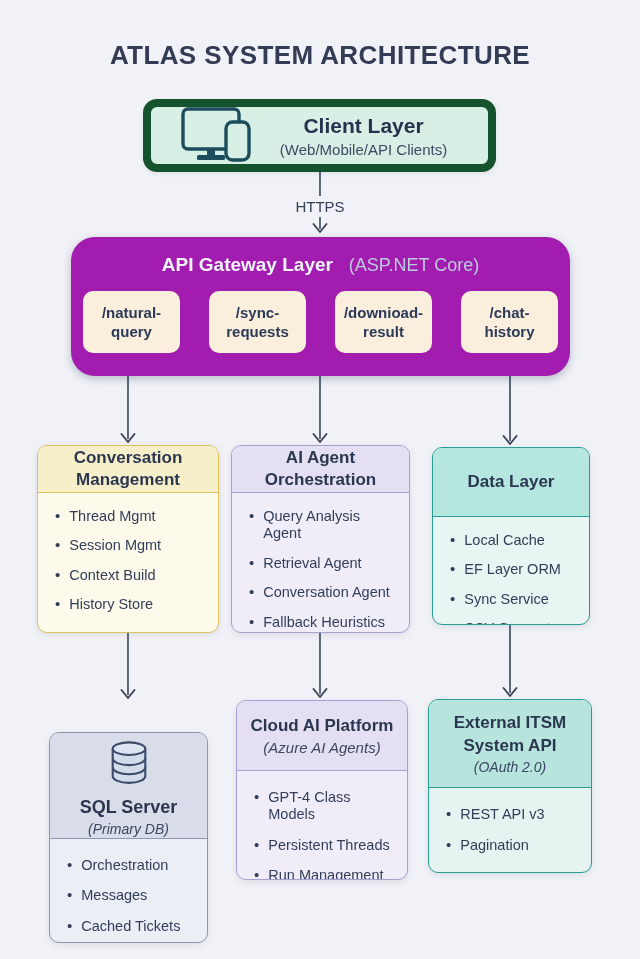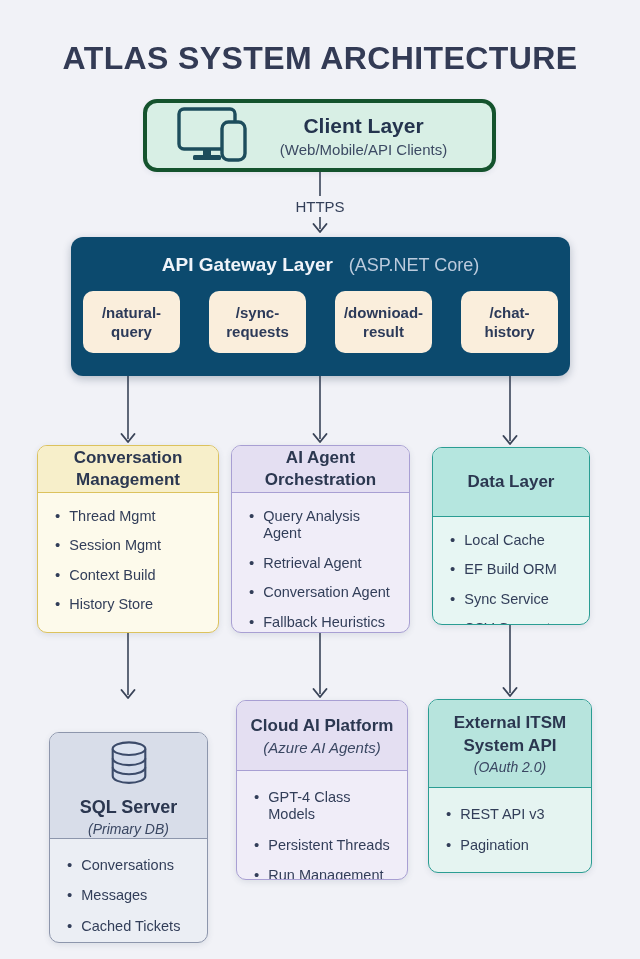--- a/index.html
+++ b/index.html
@@ -3,49 +3,49 @@
 <meta charset="utf-8">
 <style>
   html,body { margin:0; padding:0; }
   .canvas {
     position:relative; width:640px; height:959px;
     background:#f1f2f7; overflow:hidden;
     font-family:"Liberation Sans", sans-serif; color:#2e3850;
   }
   .page-title {
     position:absolute; top:40px; left:0; width:100%;
-    text-align:center; font-size:32px; font-weight:800;
+    text-align:center; font-size:26px; font-weight:800;
     letter-spacing:0.4px; color:#333b55; margin:0;
   }
   svg.arrows { position:absolute; left:0; top:0; z-index:1; }
   .arrow-line { stroke:#3a4458; stroke-width:1.6; }
   .arrow-head { stroke:#3a4458; stroke-width:1.9; fill:none; stroke-linecap:round; stroke-linejoin:round; }
 
   
   .client-box {
     position:absolute; left:143px; top:99px; width:353px; height:73px;
-    box-sizing:border-box; background:#d8efe5; border:4px solid #14532d;
+    box-sizing:border-box; background:#d8efe5; border:8px solid #14532d;
     border-radius:14px; display:flex; align-items:center; padding:4px 16px;
     z-index:2; box-shadow:0 2px 5px rgba(50,70,100,.08);
   }
   .client-icon { flex:0 0 auto; margin-left:12px; }
   .client-text { flex:1; text-align:center; }
   .client-title { font-size:21px; font-weight:700; color:#24344e; }
   .client-sub { font-size:15px; color:#3c4a63; margin-top:3px; }
 
   .https-label {
     position:absolute; left:286px; top:196px; width:68px; z-index:3;
     background:#f1f2f7; text-align:center; font-size:15px; font-weight:500;
     color:#333f58; padding:2px 0;
   }
 
   
   .gateway {
     position:absolute; left:71px; top:237px; width:499px; height:139px;
-    box-sizing:border-box; background:#0c4a6e; border-radius:12px; z-index:2;
+    box-sizing:border-box; background:#a21caf; border-radius:24px; z-index:2;
     box-shadow:0 3px 8px rgba(25,45,75,.28);
   }
   .gw-title { margin-top:17px; text-align:center; font-size:19px; color:#f0f4fa; }
   .gw-title .gw-main { font-weight:700; }
   .gw-title .gw-sub { font-weight:400; font-size:18px; color:#bccbdd; }
   .chips { display:flex; justify-content:center; gap:29px; margin-top:15px; }
   .chip {
     width:97px; height:62px; background:#faeedc; border-radius:10px;
     display:flex; flex-direction:column; align-items:center; justify-content:center;
     font-size:15px; font-weight:700; color:#2c3a59; line-height:1.3;
@@ -181,41 +181,41 @@
       <li>Fallback Heuristics</li>
     </ul>
   </div>
 
   <div class="node" id="data">
     <div class="node-head">
       <span class="node-title">Data Layer</span>
     </div>
     <ul class="node-list">
       <li>Local Cache</li>
-      <li>EF Build ORM</li>
+      <li>EF Layer ORM</li>
       <li>Sync Service</li>
       <li>CSV Generator</li>
     </ul>
   </div>
 
   <div class="node" id="sql">
     <div class="node-head">
       <span>
         <svg width="46" height="48" viewBox="0 0 48 50">
           <path d="M7,9 V37.5 c0,4 7.6,7.2 17,7.2 s17,-3.2 17,-7.2 V9" fill="#d4dcec" stroke="#3c4b6a" stroke-width="2.2"></path>
           <path d="M7,19 c0,4 7.6,7.2 17,7.2 s17,-3.2 17,-7.2" fill="none" stroke="#3c4b6a" stroke-width="2.2"></path>
           <path d="M7,28.5 c0,4 7.6,7.2 17,7.2 s17,-3.2 17,-7.2" fill="none" stroke="#3c4b6a" stroke-width="2.2"></path>
           <ellipse cx="24" cy="9" rx="17" ry="6.6" fill="#dde4f1" stroke="#3c4b6a" stroke-width="2.2"></ellipse>
         </svg>
       </span>
       <span class="node-title">SQL Server</span>
       <span class="node-sub">(Primary DB)</span>
     </div>
     <ul class="node-list">
-      <li>Conversations</li>
+      <li>Orchestration</li>
       <li>Messages</li>
       <li>Cached Tickets</li>
     </ul>
   </div>
 
   <div class="node" id="cloud">
     <div class="node-head">
       <span class="node-title">Cloud AI Platform</span>
       <span class="node-sub">(Azure AI Agents)</span>
     </div>

